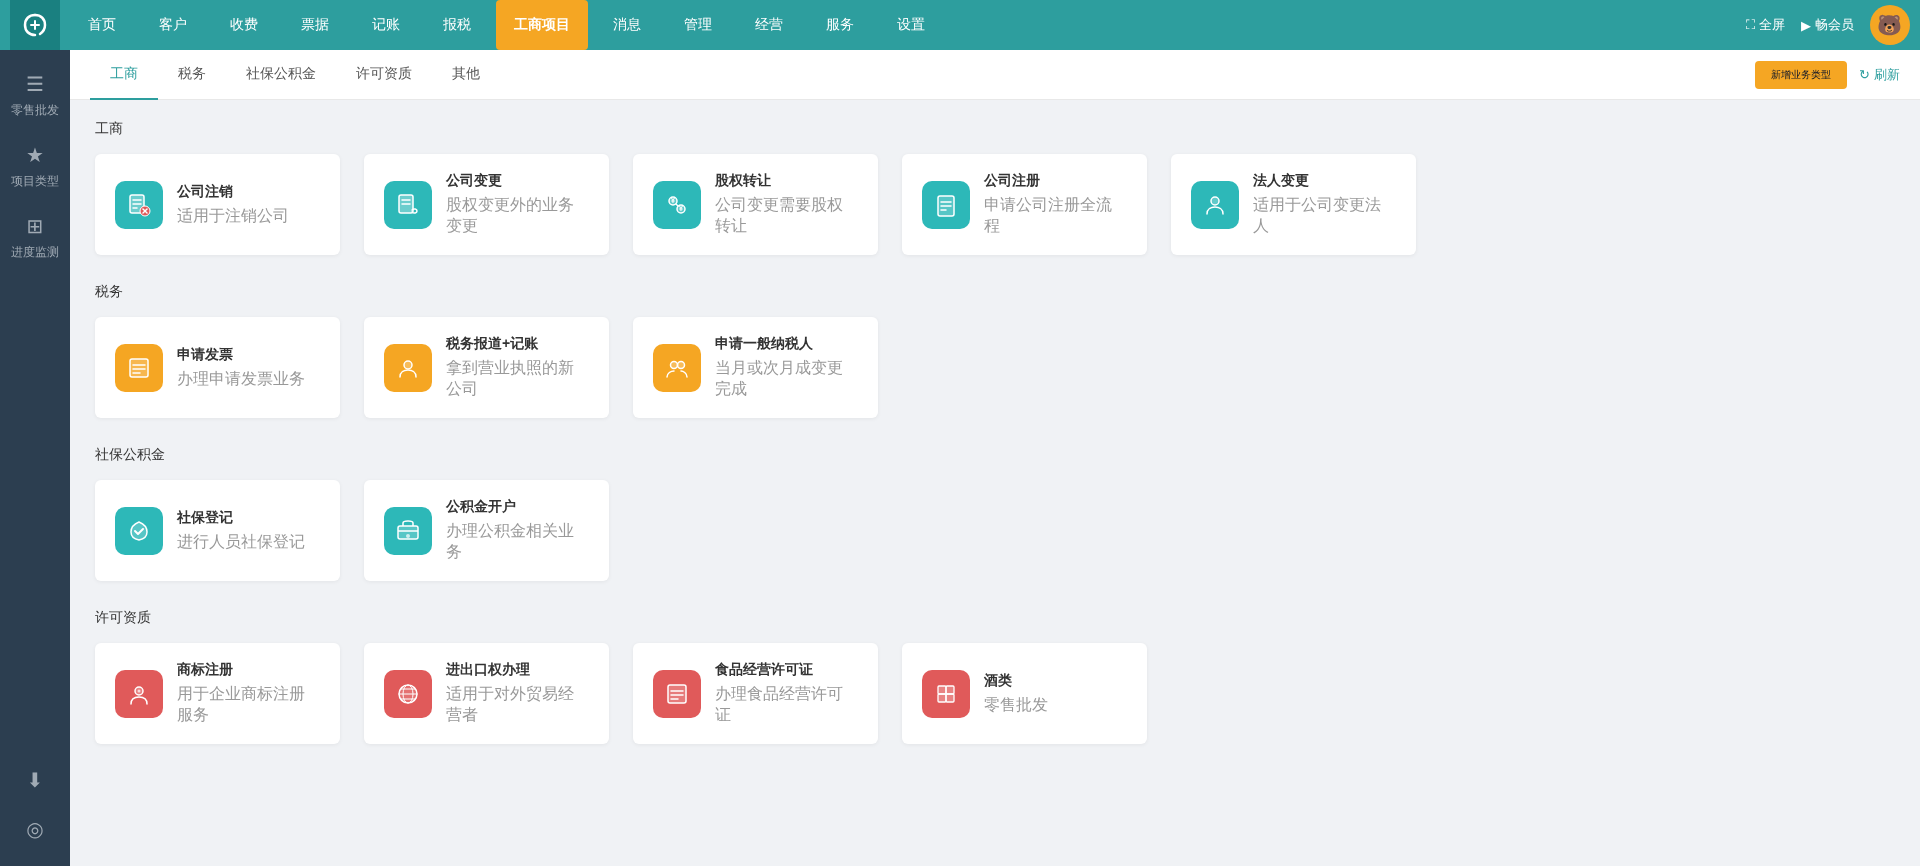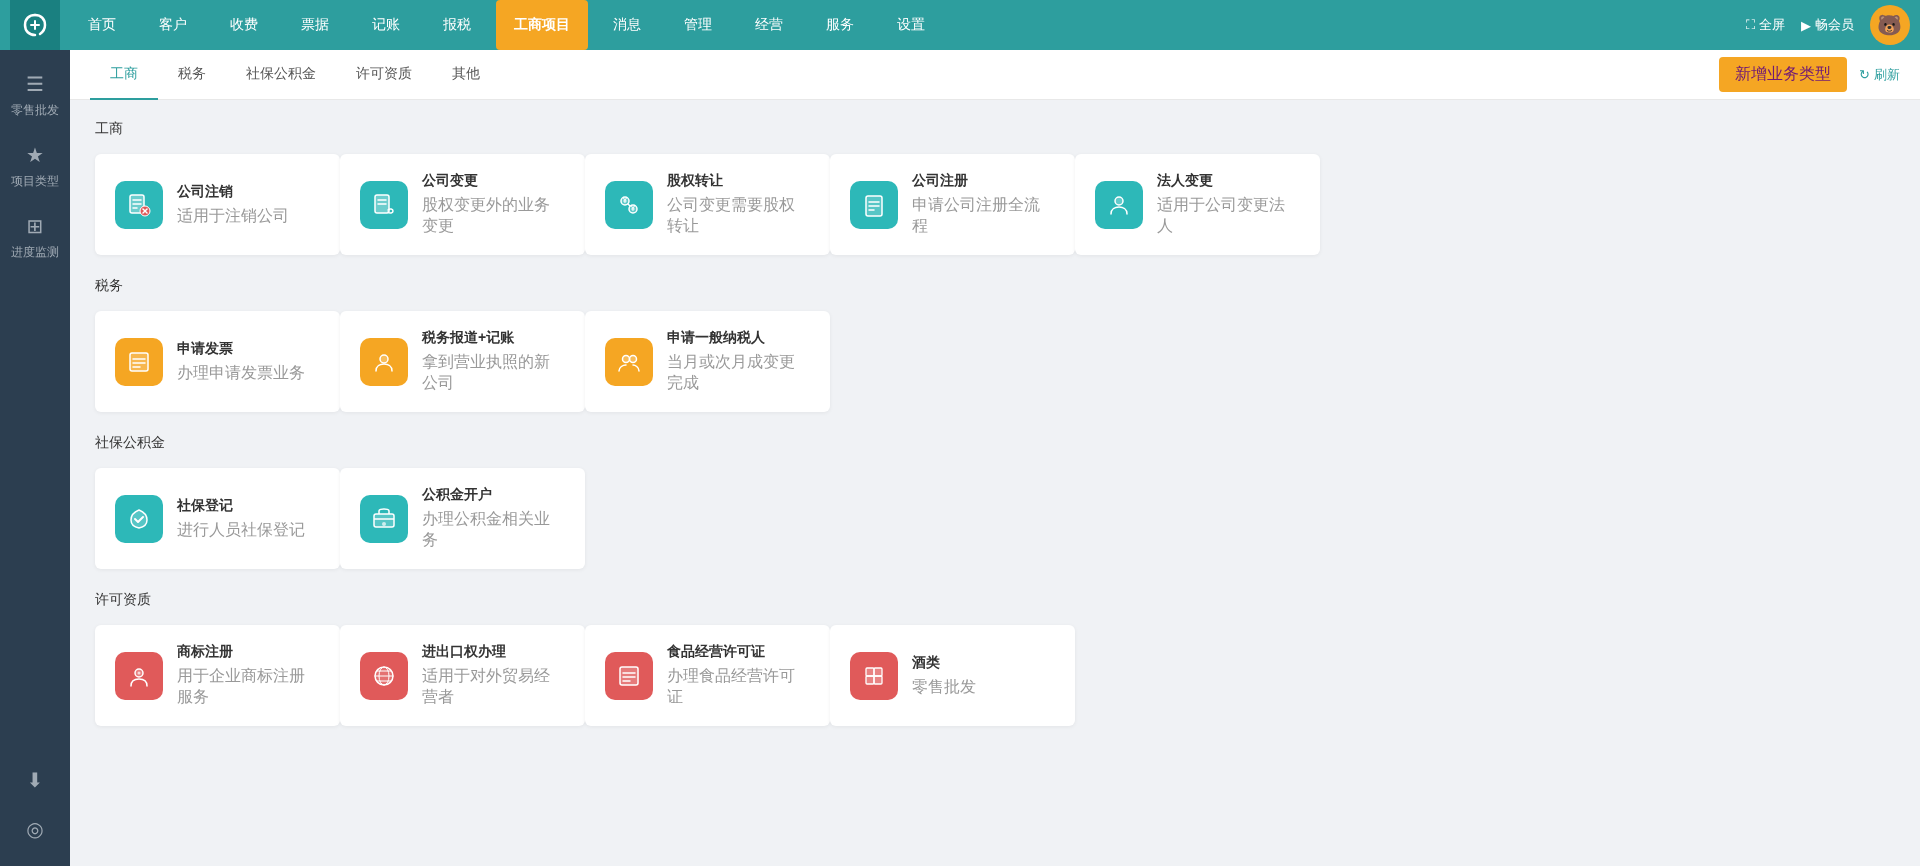--- a/index.html
+++ b/index.html
@@ -156,25 +156,25 @@
       font-weight: 500;
     }
     .tab-bar-actions {
       margin-left: auto;
       display: flex;
       align-items: center;
       gap: 12px;
     }
     .btn-add {
       background: #f5a623;
-      color: #701a75;
+      color: #0f172a;
       border: none;
       padding: 7px 16px;
       border-radius: 4px;
-      font-size: 16px;
+      font-size: 10px;
       cursor: pointer;
       white-space: nowrap;
     }
     .btn-refresh {
       color: #2d9e9e;
       font-size: 13px;
       cursor: pointer;
       display: flex;
       align-items: center;
       gap: 4px;
@@ -195,22 +195,22 @@
       font-size: 14px;
       color: #333;
       margin-bottom: 16px;
       font-weight: 500;
     }
 
     
     .cards-grid {
       display: flex;
       flex-wrap: wrap;
-      gap: 0;
-      margin-bottom: 22px;
+      gap: 24px;
+      margin-bottom: 28px;
     }
     .card {
       background: #fff;
       border-radius: 6px;
       padding: 18px 20px;
       display: flex;
       align-items: center;
       gap: 14px;
       width: 245px;
       cursor: pointer;

